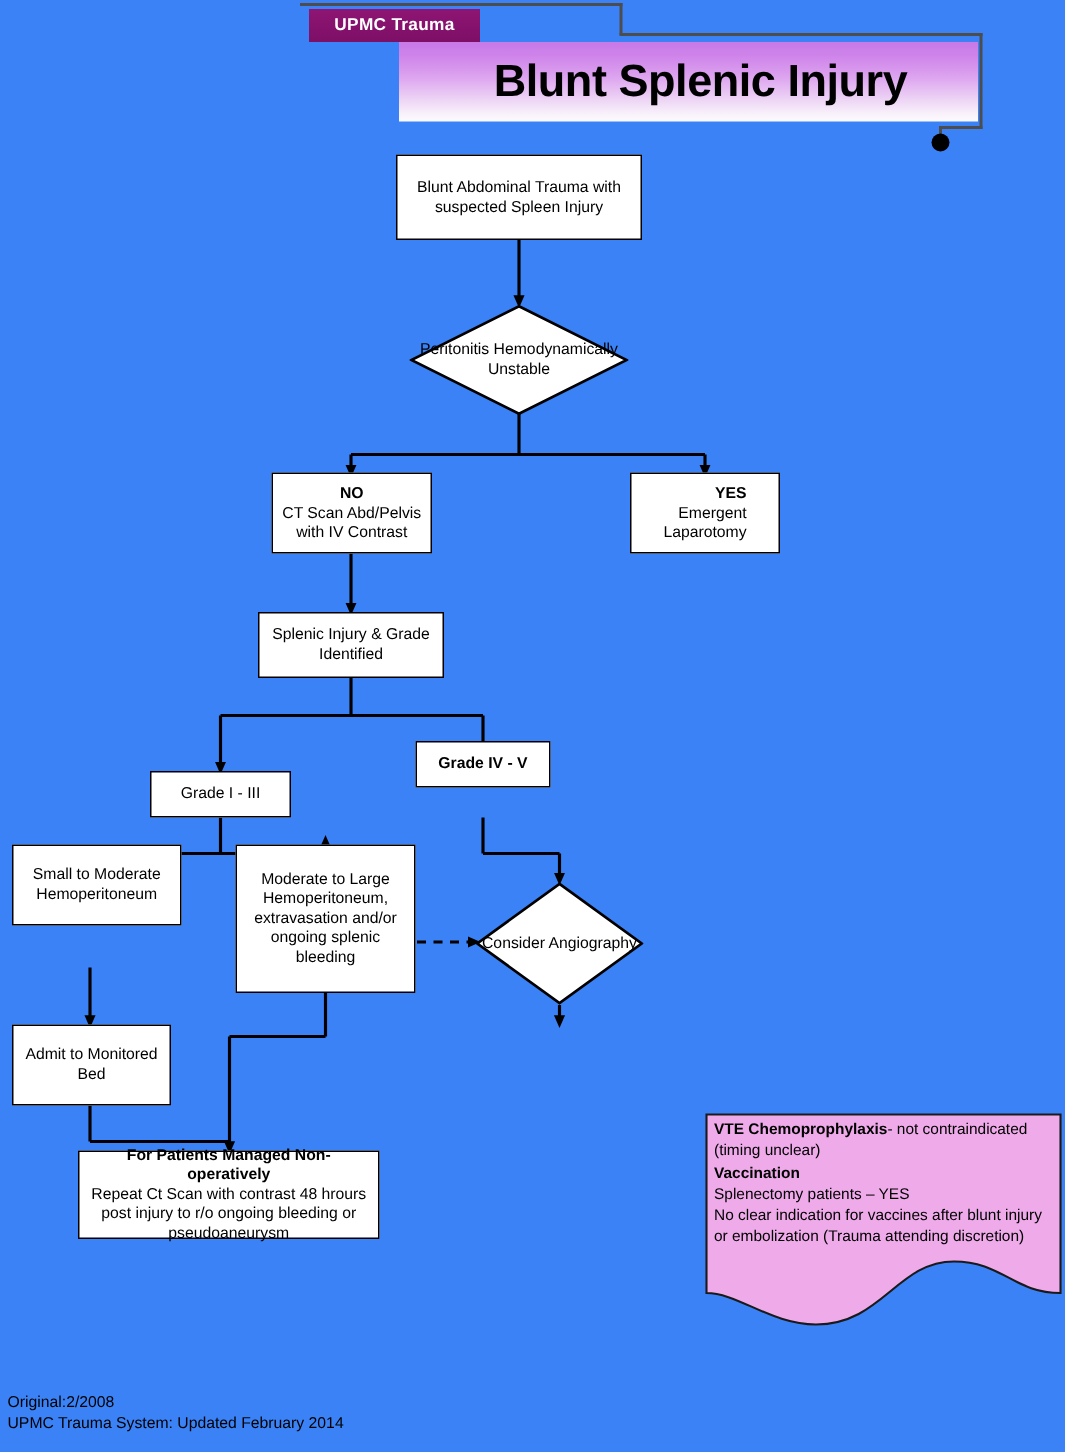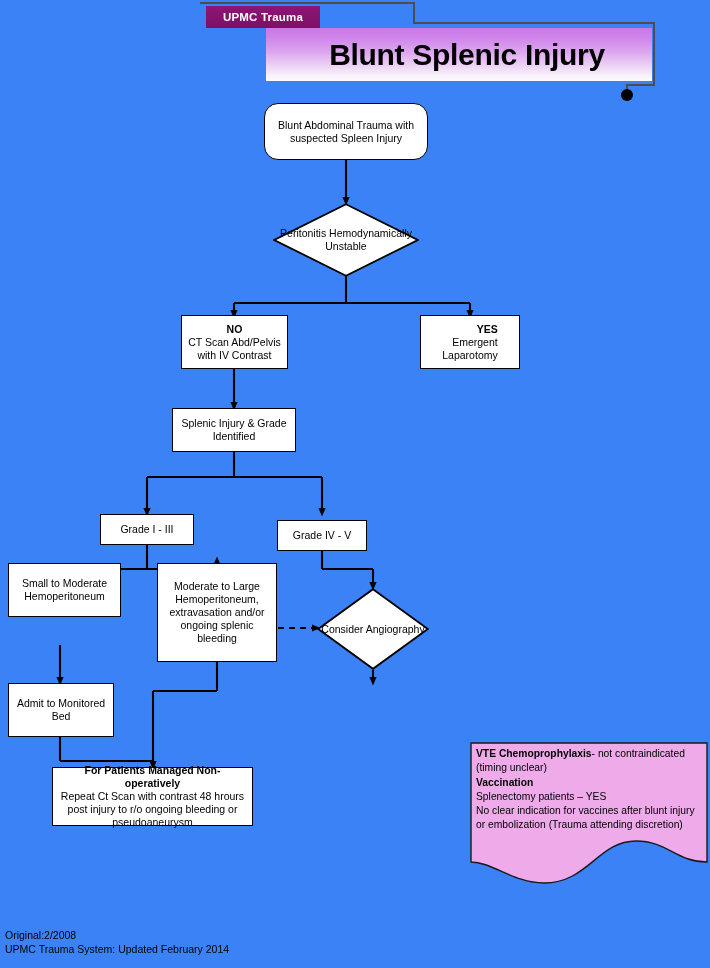--- a/index.html
+++ b/index.html
@@ -196,21 +196,21 @@
 
       <line x1="60" y1="737" x2="60" y2="761"></line>
       <line x1="60" y1="761" x2="153" y2="761"></line>
 
       <line x1="217" y1="662" x2="217" y2="691"></line>
       <line x1="217" y1="691" x2="153" y2="691"></line>
       <line x1="153" y1="691" x2="153" y2="765" marker-end="url(#ah)"></line>
     </g>
   </svg>
 
-  <div class="node" style="left:264px; top:103px; width:164px; height:57px;border-radius:14px;">
+  <div class="node" style="left:264px; top:103px; width:164px; height:57px;">
     <div>
       <span class="ln">Blunt Abdominal Trauma with</span>
       <span class="ln">suspected Spleen Injury</span>
     </div>
   </div>
 
   <div class="diamond-wrap" style="left:273px; top:203px; width:146px; height:74px;">
     <svg width="146" height="74" viewBox="0 0 146 74">
       <polygon points="73,1.2 144.8,37 73,72.8 1.2,37" fill="#ffffff" stroke="#000000" stroke-width="1.8"></polygon>
     </svg>
@@ -245,21 +245,21 @@
       <span class="ln">Identified</span>
     </div>
   </div>
 
   <div class="node" style="left:100px; top:514px; width:94px; height:31px;">
     <div>
       <span class="ln">Grade I - III</span>
     </div>
   </div>
 
-  <div class="node" style="left:277px; top:520px; width:90px; height:31px;">
+  <div class="node" style="left:277px; top:494px; width:90px; height:31px;font-weight:bold;">
     <div>
       <span class="ln">Grade IV - V</span>
     </div>
   </div>
 
   <div class="node" style="left:8px; top:563px; width:113px; height:54px;">
     <div>
       <span class="ln">Small to Moderate</span>
       <span class="ln">Hemoperitoneum</span>
     </div>

